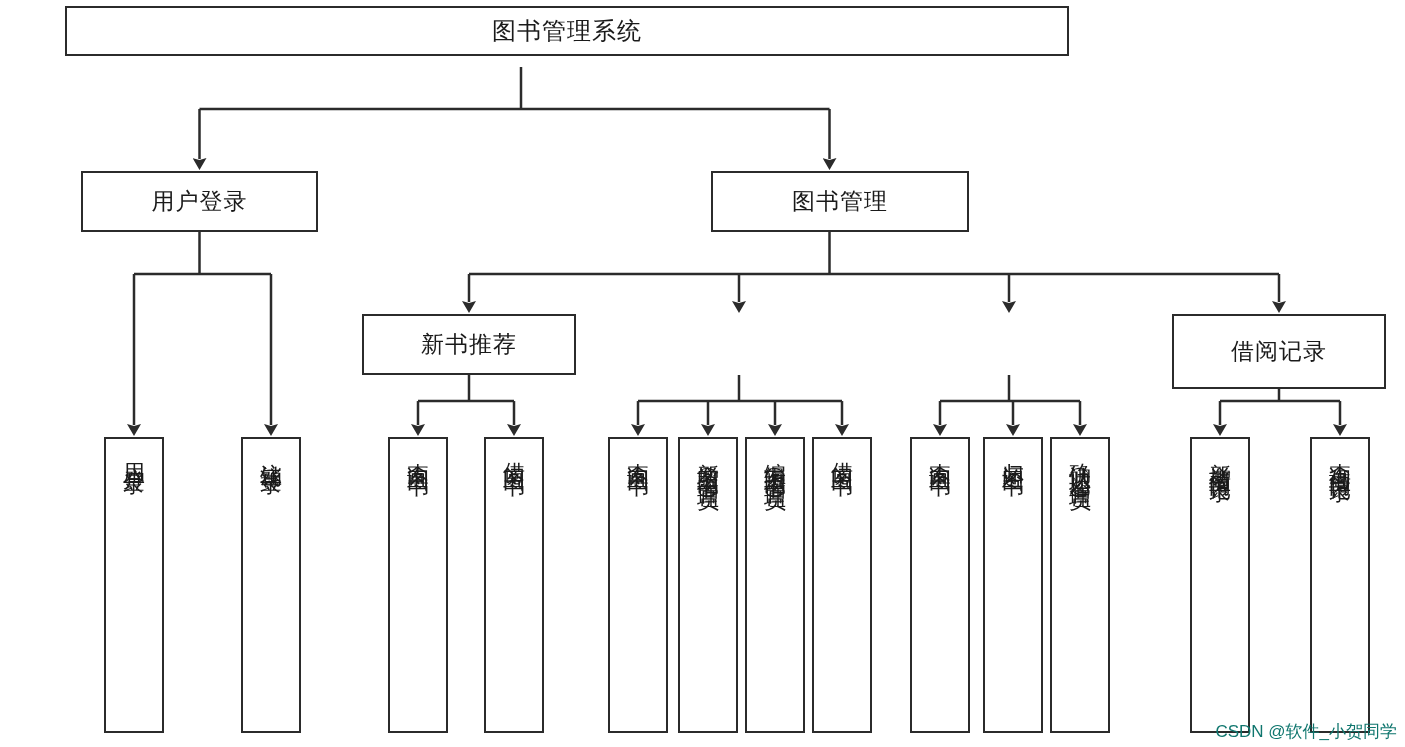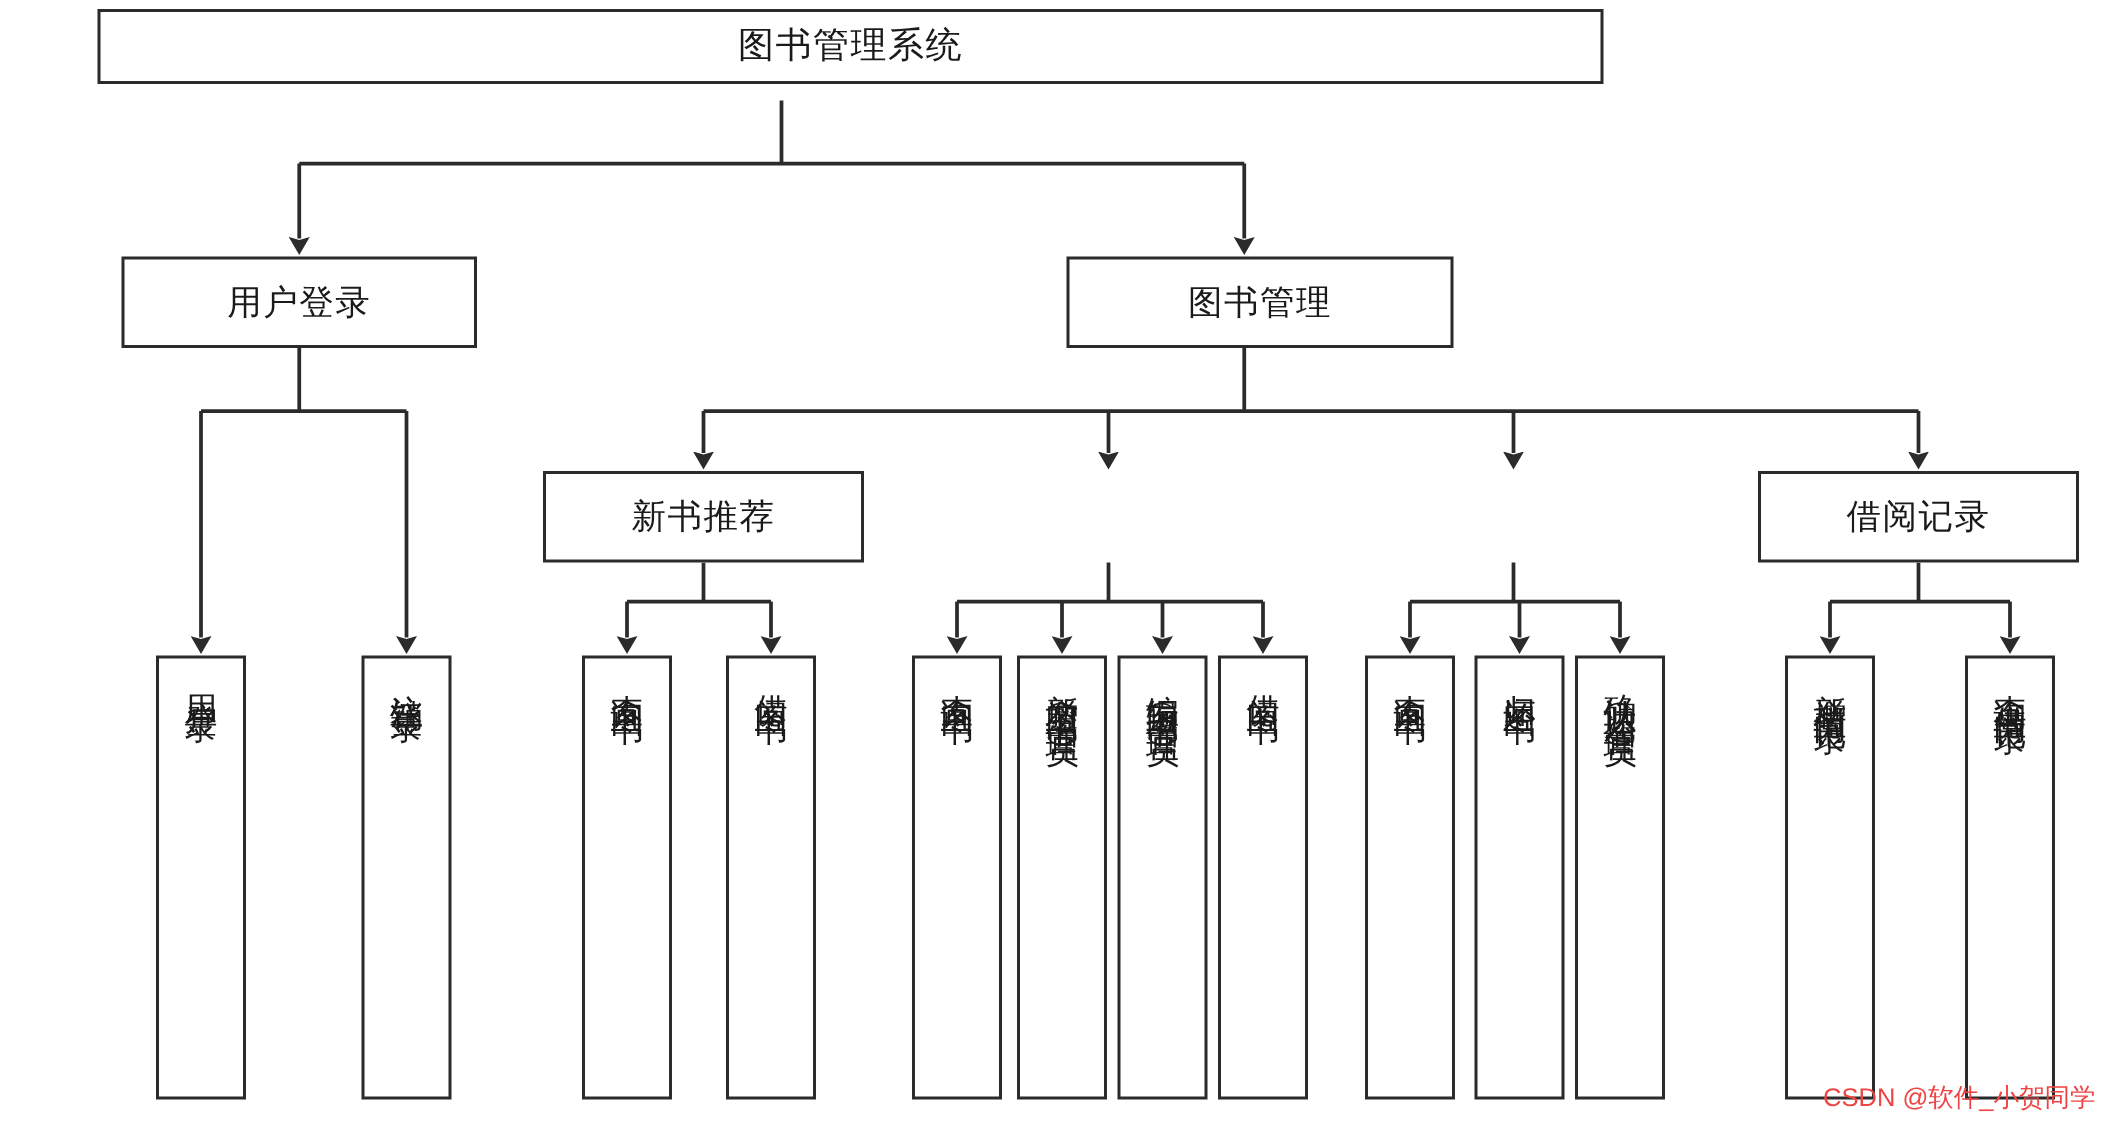--- a/index.html
+++ b/index.html
@@ -63,21 +63,21 @@
     line-height: 1;
     letter-spacing: 4px;
     white-space: nowrap;
     -webkit-writing-mode: vertical-rl;
   }
   .watermark {
     position: absolute;
     right: 8px;
     bottom: 4px;
     font-size: 17px;
-    color: #ef4444;
+    color: #0f766e;
     white-space: nowrap;
     z-index: 5;
     font-family: "Liberation Sans", "DejaVu Sans", sans-serif;
   }
 </style>
 </head>
 <body>
 
 <div id="canvas">
 
@@ -131,21 +131,21 @@
   <div class="node horiz" style="left: 81px; top: 171px; width: 237px; height: 61px;">
     <span class="node-label">用户登录</span>
   </div>
   <div class="node horiz" style="left: 711px; top: 171px; width: 258px; height: 61px;">
     <span class="node-label">图书管理</span>
   </div>
 
   <div class="node horiz" style="left: 362px; top: 314px; width: 214px; height: 61px;">
     <span class="node-label">新书推荐</span>
   </div>
-  <div class="node horiz" style="left: 1172px; top: 314px; width: 214px; height: 61px;">
+  <div class="node horiz" style="left: 1172px; top: 314px; width: 214px; height: 75px;">
     <span class="node-label">借阅记录</span>
   </div>
 
   <div class="node vert" style="left: 104px; top: 437px; width: 60px; height: 296px;">
     <span class="node-label">用户登录</span>
   </div>
   <div class="node vert" style="left: 241px; top: 437px; width: 60px; height: 296px;">
     <span class="node-label">注销登录</span>
   </div>
   <div class="node vert" style="left: 388px; top: 437px; width: 60px; height: 296px;">

